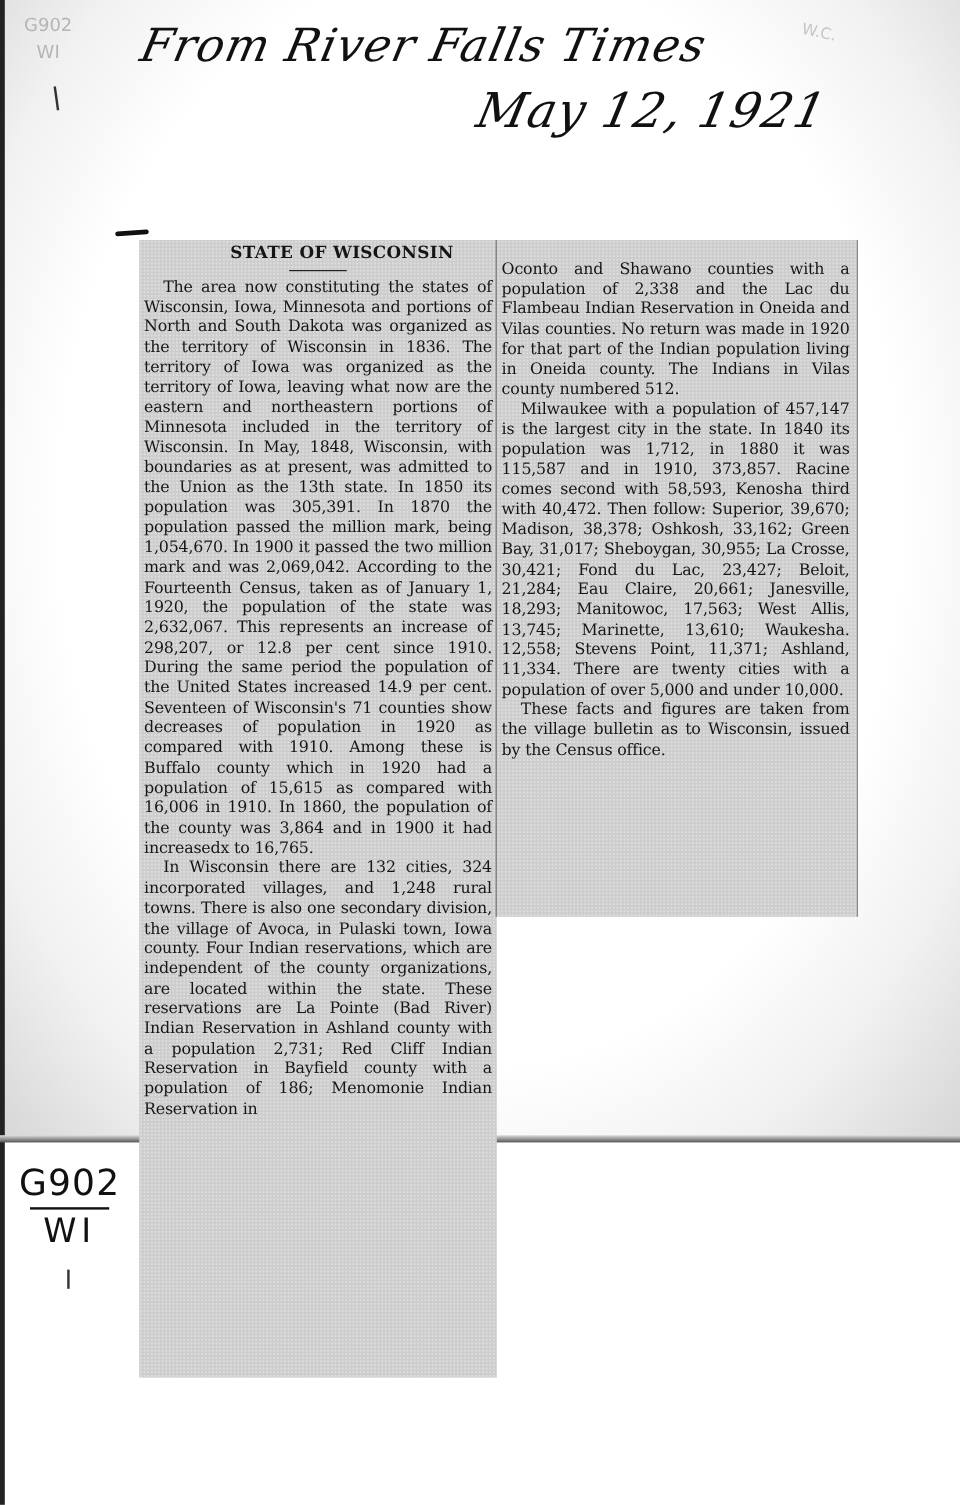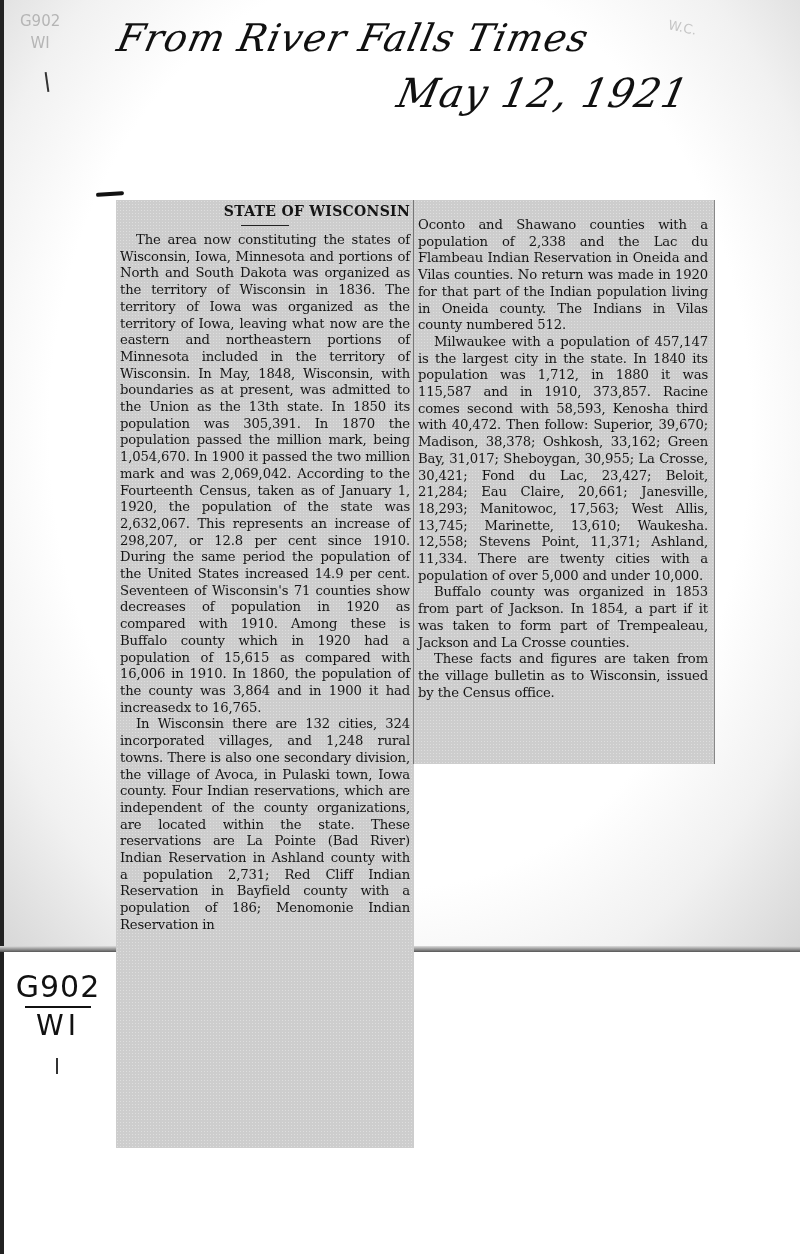--- a/index.html
+++ b/index.html
@@ -120,21 +120,21 @@
       margin: 0;
       text-indent: 16px;
     }
     .col p.noindent {
       text-indent: 0;
     }
     .headline {
       font-family: "DejaVu Serif", serif;
       font-weight: bold;
       font-size: 14px;
-      text-align: right;
+      text-align: center;
       margin: 0 0 0 40px;
       letter-spacing: 0.3px;
       line-height: 20px;
     }
     .head-rule {
       width: 48px;
       height: 1px;
       background: #222;
       margin: 4px auto 6px auto;
     }
@@ -188,21 +188,20 @@
   <div class="col col-left">
     <div class="headline">STATE OF WISCONSIN</div>
     <div class="head-rule"></div>
     <p>The area now constituting the states of Wisconsin, Iowa, Minnesota and portions of North and South Dakota was organized as the territory of Wisconsin in 1836. The territory of Iowa was organized as the territory of Iowa, leaving what now are the eastern and northeastern portions of Minnesota included in the territory of Wisconsin. In May, 1848, Wisconsin, with boundaries as at present, was admitted to the Union as the 13th state. In 1850 its population was 305,391. In 1870 the population passed the million mark, being 1,054,670. In 1900 it passed the two million mark and was 2,069,042. According to the Fourteenth Census, taken as of January 1, 1920, the population of the state was 2,632,067. This represents an increase of 298,207, or 12.8 per cent since 1910. During the same period the population of the United States increased 14.9 per cent. Seventeen of Wisconsin's 71 counties show decreases of population in 1920 as compared with 1910. Among these is Buffalo county which in 1920 had a population of 15,615 as compared with 16,006 in 1910. In 1860, the population of the county was 3,864 and in 1900 it had increasedx to 16,765.</p>
     <p>In Wisconsin there are 132 cities, 324 incorporated villages, and 1,248 rural towns. There is also one secondary division, the village of Avoca, in Pulaski town, Iowa county. Four Indian reservations, which are independent of the county organizations, are located within the state. These reservations are La Pointe (Bad River) Indian Reservation in Ashland county with a population 2,731; Red Cliff Indian Reservation in Bayfield county with a population of 186; Menomonie Indian Reservation in</p>
   </div>
 
   <div class="col col-right">
     <p class="noindent">Oconto and Shawano counties with a population of 2,338 and the Lac du Flambeau Indian Reservation in Oneida and Vilas counties. No return was made in 1920 for that part of the Indian population living in Oneida county. The Indians in Vilas county numbered 512.</p>
     <p>Milwaukee with a population of 457,147 is the largest city in the state. In 1840 its population was 1,712, in 1880 it was 115,587 and in 1910, 373,857. Racine comes second with 58,593, Kenosha third with 40,472. Then follow: Superior, 39,670; Madison, 38,378; Oshkosh, 33,162; Green Bay, 31,017; Sheboygan, 30,955; La Crosse, 30,421; Fond du Lac, 23,427; Beloit, 21,284; Eau Claire, 20,661; Janesville, 18,293; Manitowoc, 17,563; West Allis, 13,745; Marinette, 13,610; Waukesha. 12,558; Stevens Point, 11,371; Ashland, 11,334. There are twenty cities with a population of over 5,000 and under 10,000.</p>
-    <p>Buffalo county was organized in 1853 from part of Jackson. In 1854, a part if it was taken to form part of Trempealeau, Jackson and La Crosse counties.</p>
     <p>These facts and figures are taken from the village bulletin as to Wisconsin, issued by the Census office.</p>
   </div>
 
   <div class="stamp">
     <div class="stamp-code">G902</div>
     <div class="stamp-rule"></div>
     <div class="stamp-state">WI</div>
   </div>
   <div class="tick-mark" style="left:56px; top:1058px; height:16px;"></div>
 </div>

